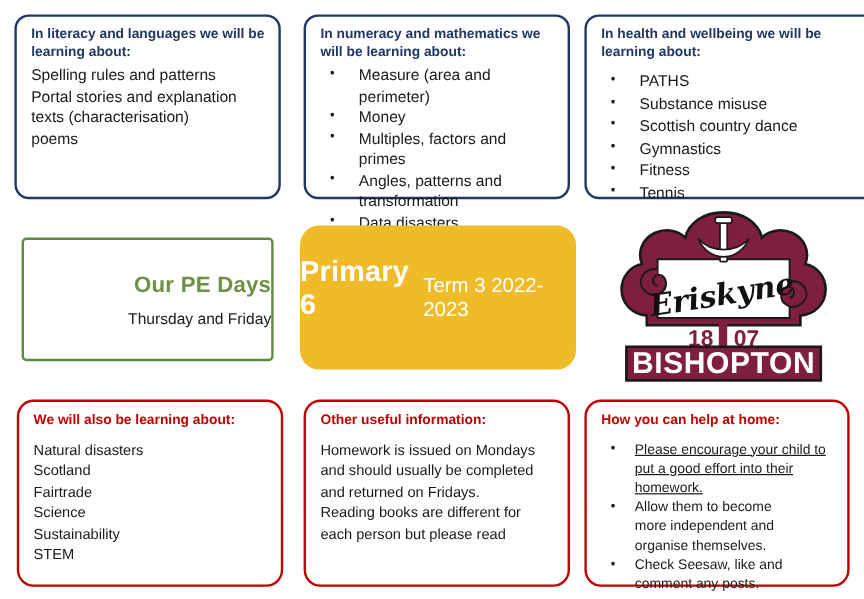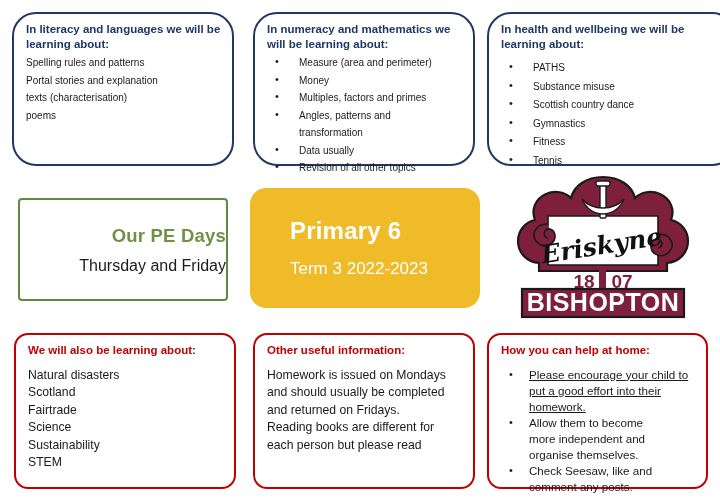--- a/index.html
+++ b/index.html
@@ -18,34 +18,34 @@
 
   .card {
     position: absolute;
     box-sizing: border-box;
     background: #ffffff;
   }
 
   
   .card.navy {
     border: 2.5px solid #1F3864;
-    border-radius: 24px;
+    border-radius: 12px;
   }
   .card.navy .card-heading {
     color: #1F3864;
     font-weight: bold;
     font-size: 11.5px;
     line-height: 14.5px;
     margin: 0 0 3px 0;
     padding: 0;
   }
   .card.navy .body-text,
   .card.navy ul {
     color: #1a1a1a;
-    font-size: 10px;
+    font-size: 13px;
     line-height: 17.5px;
   }
 
   
   .card.green {
     border: 2.5px solid #5F8A3F;
     border-radius: 4px;
     display: flex;
     flex-direction: column;
     align-items: flex-end;
@@ -53,33 +53,32 @@
   }
   .pe-title {
     color: #6D9145;
     font-weight: bold;
     font-size: 18.5px;
     letter-spacing: .2px;
     margin: 0 0 10px 0;
   }
   .pe-sub {
     color: #1a1a1a;
-    font-size: 16px;
+    font-size: 13px;
     margin: 0;
   }
 
   
   .card.yellow {
     background: #EFBB28;
     border-radius: 16px;
     border: none;
     display: flex;
-    flex-direction: column;
+    align-items: center;
     justify-content: center;
-    padding-left: 40px;
   }
   .yellow-title {
     color: #ffffff;
     font-weight: bold;
     font-size: 24px;
     margin: 0 0 14px 0;
     letter-spacing: .2px;
   }
   .yellow-sub {
     color: #ffffff;
@@ -176,21 +175,21 @@
 </div>
 
 <div class="card navy" style="left:253px; top:12px; width:222px; height:154px;">
   <div class="card-inner">
     <p class="card-heading">In numeracy and mathematics we will be learning about:</p>
     <ul class="bullets tight">
       <li>Measure (area and perimeter)</li>
       <li>Money</li>
       <li>Multiples, factors and primes</li>
       <li style="padding-right:32px;">Angles, patterns and transformation</li>
-      <li>Data usually</li>
+      <li>Data disasters</li>
       <li>Revision of all other topics</li>
     </ul>
   </div>
 </div>
 
 <div class="card navy" style="left:487px; top:12px; width:249px; height:154px;">
   <div class="card-inner">
     <p class="card-heading">In health and wellbeing we will be learning about:</p>
     <ul class="bullets" style="margin-top:8px;">
       <li>PATHS</li>

